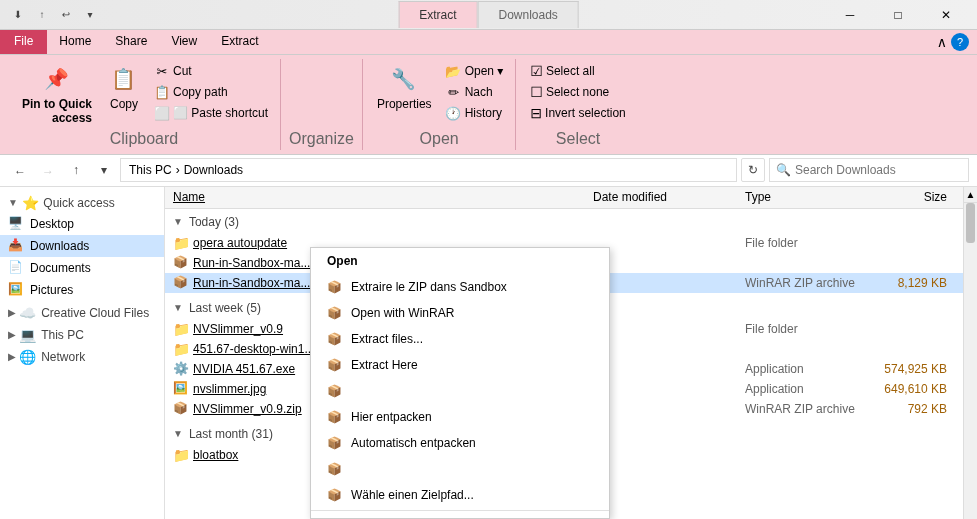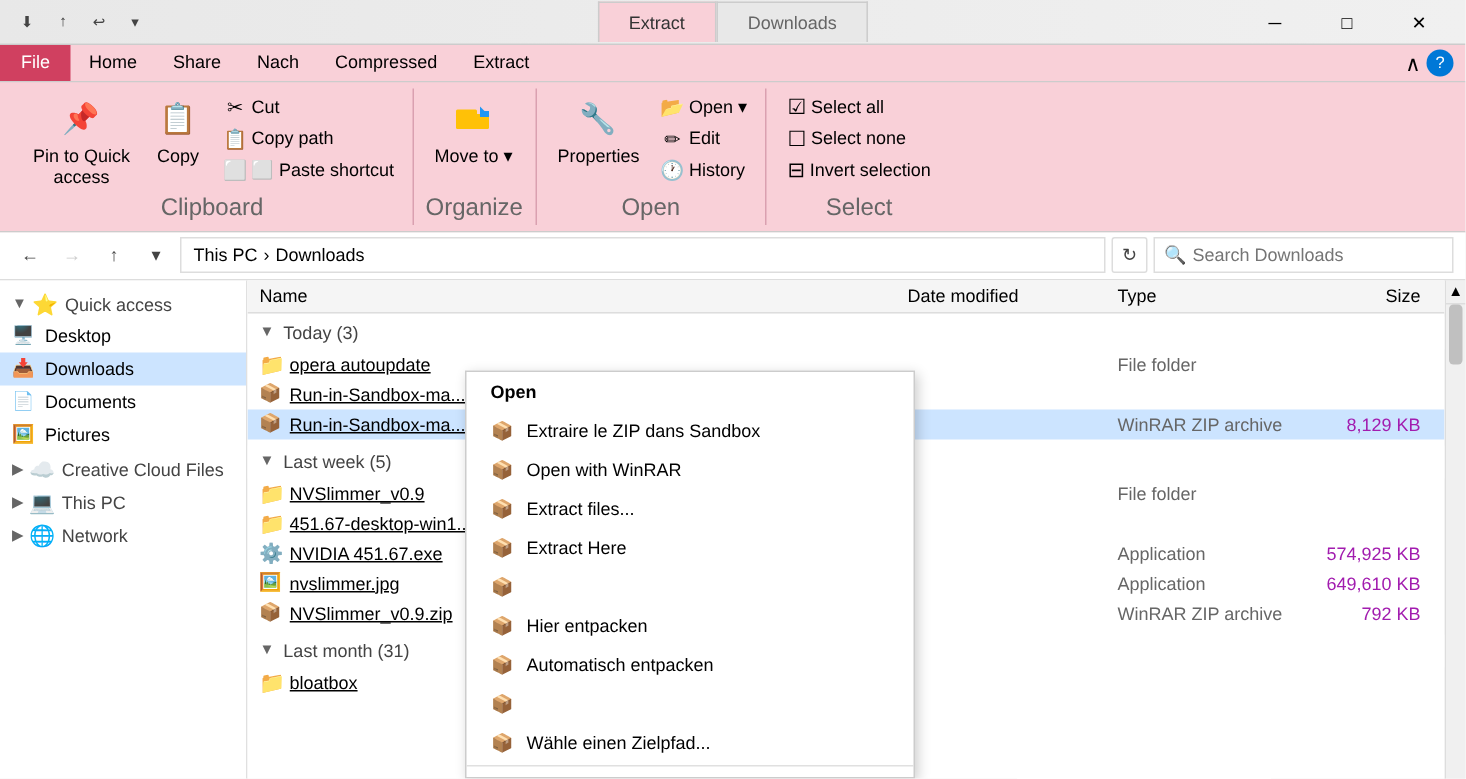--- a/index.html
+++ b/index.html
@@ -54,33 +54,33 @@
     .sidebar { width: 165px; background: white; border-right: 1px solid #e0e0e0; overflow-y: auto; padding: 4px 0; flex-shrink: 0; }
     .sidebar-item { display: flex; align-items: center; gap: 6px; padding: 3px 8px; cursor: pointer; font-size: 12px; }
     .sidebar-item.selected { background: #cce4ff; }
     .sidebar-item .si-icon { width: 16px; height: 16px; flex-shrink: 0; }
     .sidebar-section { display: flex; align-items: center; gap: 4px; padding: 4px 8px 2px; font-size: 12px; color: #444; cursor: pointer; }
     .sidebar-section .expand-icon { font-size: 10px; color: #666; }
 
     
     .file-list { flex: 1; background: white; overflow-y: auto; position: relative; }
     .file-list-header { display: flex; align-items: center; background: #f5f5f5; border-bottom: 1px solid #ddd; height: 22px; padding: 0 8px; font-size: 12px; position: sticky; top: 0; z-index: 1; }
-    .col-name { flex: 1; }
+    .col-name { flex: 1; text-decoration: underline; }
     .col-date { width: 140px; }
-    .col-type { width: 120px; }
+    .col-type { width: 120px; margin-left: 12px; }
     .col-size { width: 90px; text-align: right; padding-right: 8px; }
     .file-group { padding: 2px 0; }
     .file-group-header { display: flex; align-items: center; gap: 4px; padding: 4px 8px; font-size: 12px; color: #444; cursor: pointer; background: white; }
     .file-row { display: flex; align-items: center; padding: 2px 8px; cursor: pointer; font-size: 12px; }
     .file-row.selected { background: #cce4ff; }
     .file-row .fr-icon { width: 16px; height: 16px; margin-right: 4px; flex-shrink: 0; }
     .fr-name { flex: 1; white-space: nowrap; overflow: hidden; text-overflow: ellipsis; text-decoration: underline; }
     .fr-date { width: 140px; color: #666; }
     .fr-type { width: 120px; color: #666; margin-left: 40px; }
-    .fr-size { width: 90px; text-align: right; padding-right: 8px; color: #a21caf; }
+    .fr-size { width: 90px; text-align: right; padding-right: 8px; color: #a16207; }
     .context-menu { position: absolute; background: white; border: 1px solid #ccc; box-shadow: 2px 2px 8px rgba(0,0,0,0.2); width: 300px; z-index: 200; }
     .cm-item { display: flex; align-items: center; gap: 8px; padding: 5px 16px; cursor: pointer; font-size: 13px; position: relative; }
     .cm-item.header { font-weight: bold; font-size: 14px; padding: 6px 16px; }
     .cm-icon { width: 16px; height: 16px; flex-shrink: 0; display: flex; align-items: center; justify-content: center; }
     .expand-chevron { font-size: 10px; color: #666; margin-right: 2px; }
 
     
     .folder-icon { color: #ffc107; font-size: 14px; }
     .zip-icon { color: #ff9800; font-size: 12px; }
     .img-icon { color: #4caf50; font-size: 12px; }
@@ -111,35 +111,34 @@
     <div class="win-btn">□</div>
     <div class="win-btn close">✕</div>
   </div>
 </div>
 
 <div class="ribbon">
   <div class="ribbon-tabs">
     <div class="ribbon-tab file">File</div>
     <div class="ribbon-tab">Home</div>
     <div class="ribbon-tab">Share</div>
-    <div class="ribbon-tab">Nach</div>
-    <div class="ribbon-tab">Compressed</div>
+    <div class="ribbon-tab">View</div>
     <div class="ribbon-tab active">Extract</div>
     <div style="margin-left:auto;display:flex;align-items:center;gap:4px;padding-right:8px;">
       <div style="font-size:14px;cursor:pointer;">∧</div>
       <div style="width:18px;height:18px;background:#0078d7;border-radius:50%;color:white;display:flex;align-items:center;justify-content:center;font-size:11px;cursor:pointer;">?</div>
     </div>
   </div>
   <div class="ribbon-content">
 
     <div class="ribbon-group">
       <div class="ribbon-buttons">
         <div class="rb-large">
           <div class="rb-icon-large">📌</div>
-          <span style="text-align:center;line-height:1.2;white-space:pre-wrap;">Pin to Quick
+          <span style="text-align:right;line-height:1.2;white-space:pre-wrap;font-weight:bold;">Pin to Quick
 access</span>
         </div>
         <div class="rb-large">
           <div class="rb-icon-large">📋</div>
           <span>Copy</span>
         </div>
         <div style="display:flex;flex-direction:column;gap:1px;justify-content:center;">
           <div class="rb-small">
             <span class="rb-small-icon">✂</span>
             <span>Cut</span>
@@ -151,50 +150,37 @@
           <div class="rb-small">
             <span class="rb-small-icon">⬜</span>
             <span>⬜ Paste shortcut</span>
           </div>
         </div>
       </div>
       <div class="ribbon-group-label">Clipboard</div>
     </div>
 
     <div class="ribbon-group">
-      <div class="ribbon-buttons">
-        <div class="rb-large">
-          <div class="rb-icon-large">
-            <svg width="28" height="28" viewBox="0 0 28 28">
-              <rect x="2" y="8" width="14" height="10" rx="1" fill="#ffc107"></rect>
-              <rect x="2" y="11" width="22" height="10" rx="1" fill="#ffc107"></rect>
-              <polygon points="18,6 24,12 18,12" fill="#2196f3"></polygon>
-              <rect x="18" y="9" width="6" height="4" fill="#2196f3"></rect>
-            </svg>
-          </div>
-          <span>Move to ▾</span>
-        </div>
-      </div>
       <div class="ribbon-group-label">Organize</div>
     </div>
 
     <div class="ribbon-group">
       <div class="ribbon-buttons">
         <div class="rb-large">
           <div class="rb-icon-large">🔧</div>
           <span>Properties</span>
         </div>
         <div style="display:flex;flex-direction:column;gap:1px;justify-content:center;">
           <div class="rb-small">
             <span class="rb-small-icon">📂</span>
             <span>Open ▾</span>
           </div>
           <div class="rb-small">
             <span class="rb-small-icon">✏</span>
-            <span>Edit</span>
+            <span>Nach</span>
           </div>
           <div class="rb-small">
             <span class="rb-small-icon">🕐</span>
             <span>History</span>
           </div>
         </div>
       </div>
       <div class="ribbon-group-label">Open</div>
     </div>
 

